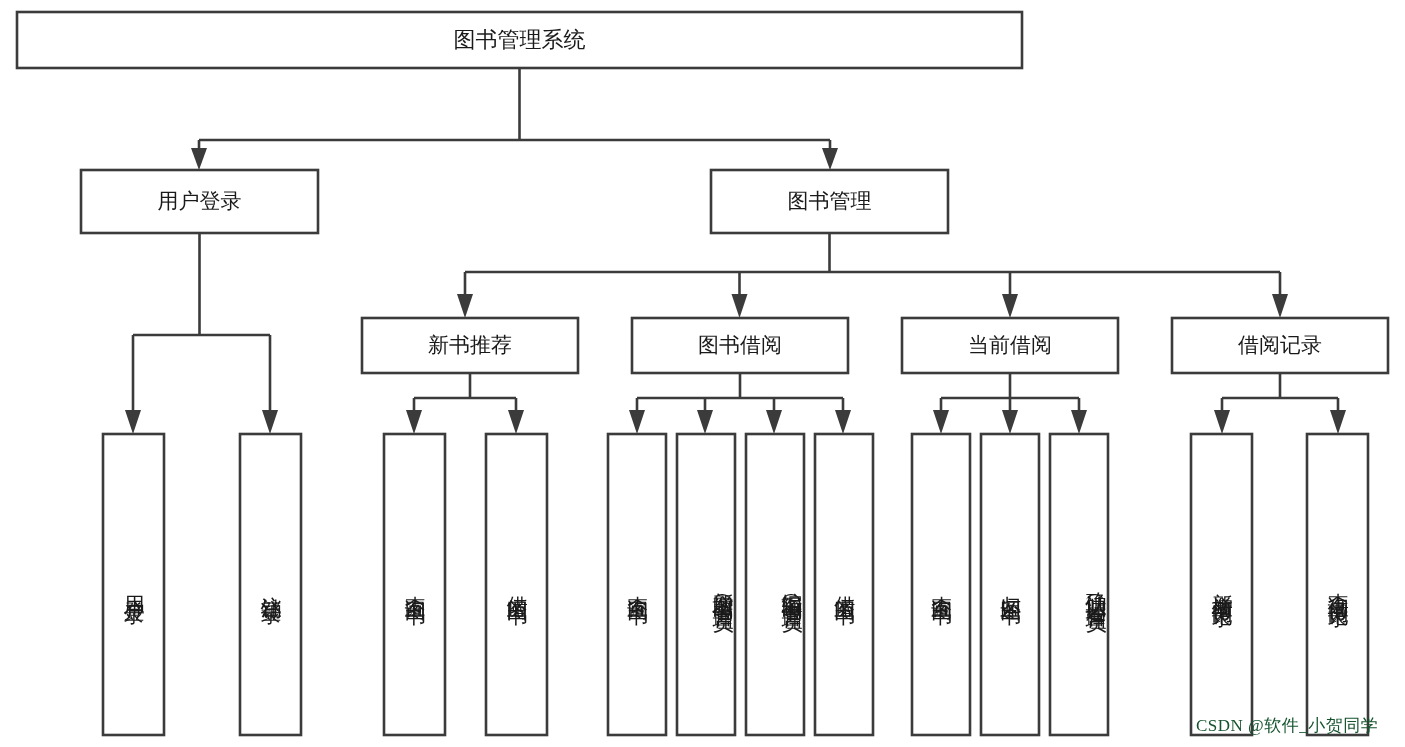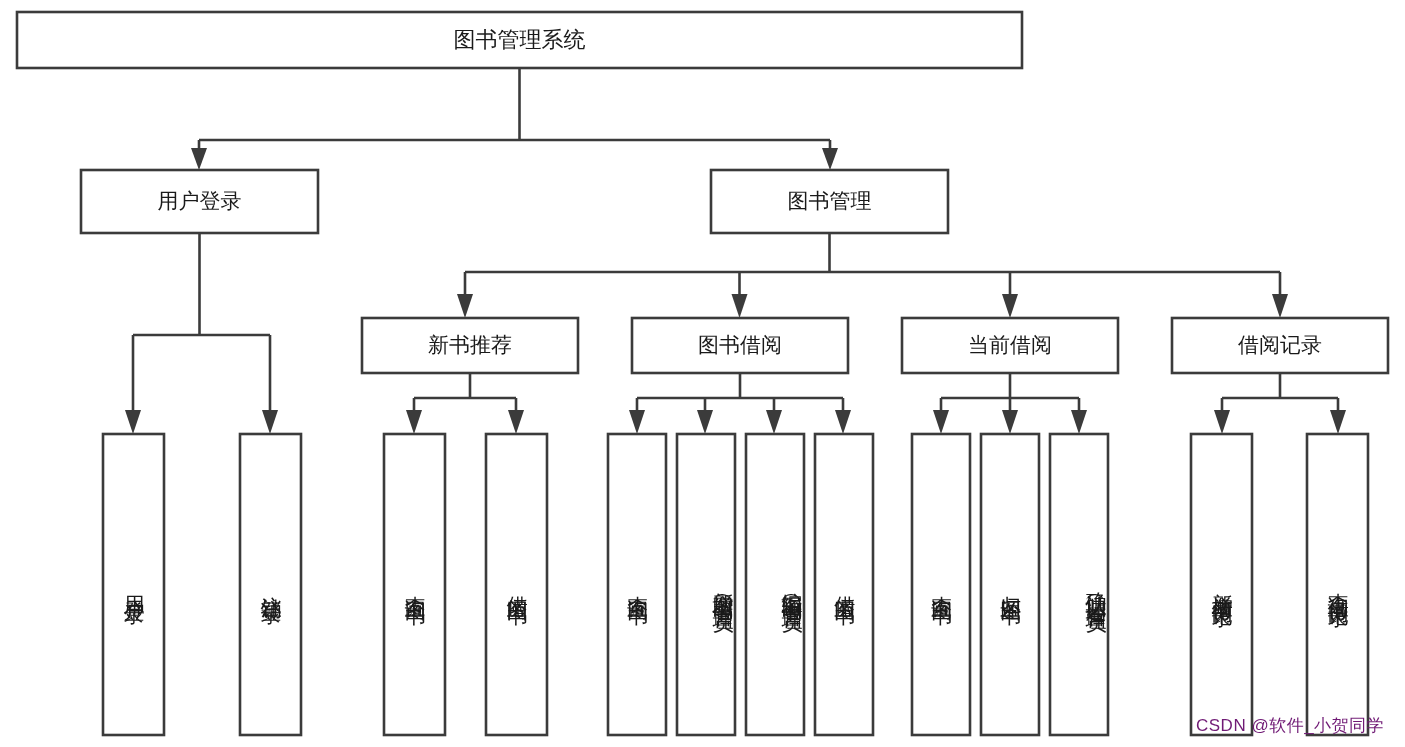--- a/index.html
+++ b/index.html
@@ -67,23 +67,23 @@
     font-family: "DejaVu Sans", "Liberation Sans", sans-serif;
     font-size: 21px;
     line-height: 1.22;
     letter-spacing: 3px;
     color: #1a1a1a;
     white-space: nowrap;
     pointer-events: none;
   }
   .watermark {
     position: absolute;
-    font-family: Liberation Sans, sans-serif;
+    font-family: Liberation Serif, serif;
     font-size: 17px;
-    color: #701a75;
+    color: #14532d;
     letter-spacing: 0.5px;
     white-space: nowrap;
   }
 </style>
 </head>
 <body>
 
 <div id="diagram-root">
 
   <svg id="diagram-svg" viewBox="0 0 1405 747">

